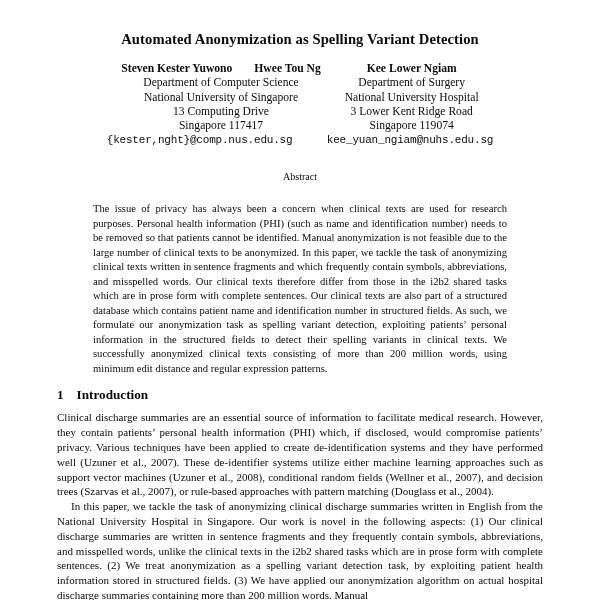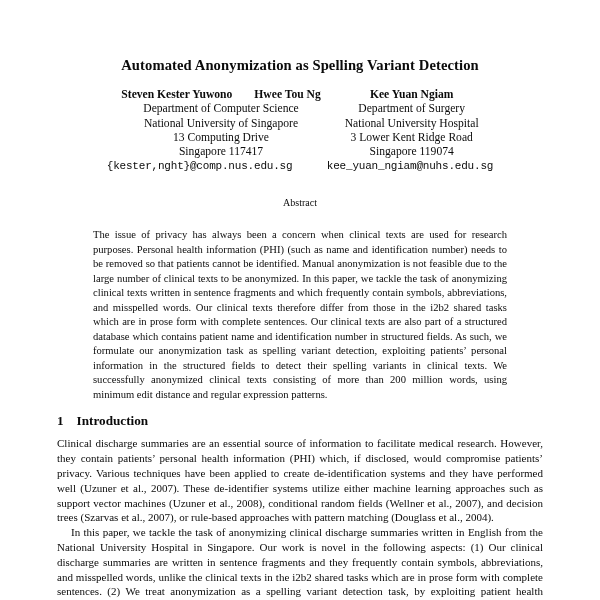--- a/index.html
+++ b/index.html
@@ -8,21 +8,21 @@
     position: relative;
     width: 600px;
     height: 600px;
     overflow: hidden;
     background: #ffffff;
     color: #0b0b0b;
     font-family: "Liberation Serif", serif;
   }
   .title {
     margin: 0;
-    padding-top: 57px;
+    padding-top: 31px;
     text-align: center;
     font-size: 14.6px;
     font-weight: bold;
     letter-spacing: 0.1px;
   }
   .authors-row {
     display: flex;
     justify-content: center;
     gap: 24px;
     margin-top: 14px;
@@ -91,21 +91,21 @@
         <span>Hwee Tou Ng</span>
       </div>
       <div class="affil-line">Department of Computer Science</div>
       <div class="affil-line">National University of Singapore</div>
       <div class="affil-line">13 Computing Drive</div>
       <div class="affil-line">Singapore 117417</div>
     </div>
 
     <div class="author-col">
       <div class="names-row">
-        <span>Kee Yuan Ngiam</span>
+        <span>Kee Lower Ngiam</span>
       </div>
       <div class="affil-line">Department of Surgery</div>
       <div class="affil-line">National University Hospital</div>
       <div class="affil-line">3 Lower Kent Ridge Road</div>
       <div class="affil-line">Singapore 119074</div>
     </div>
 
   </div>
 
   <div class="emails-row">

